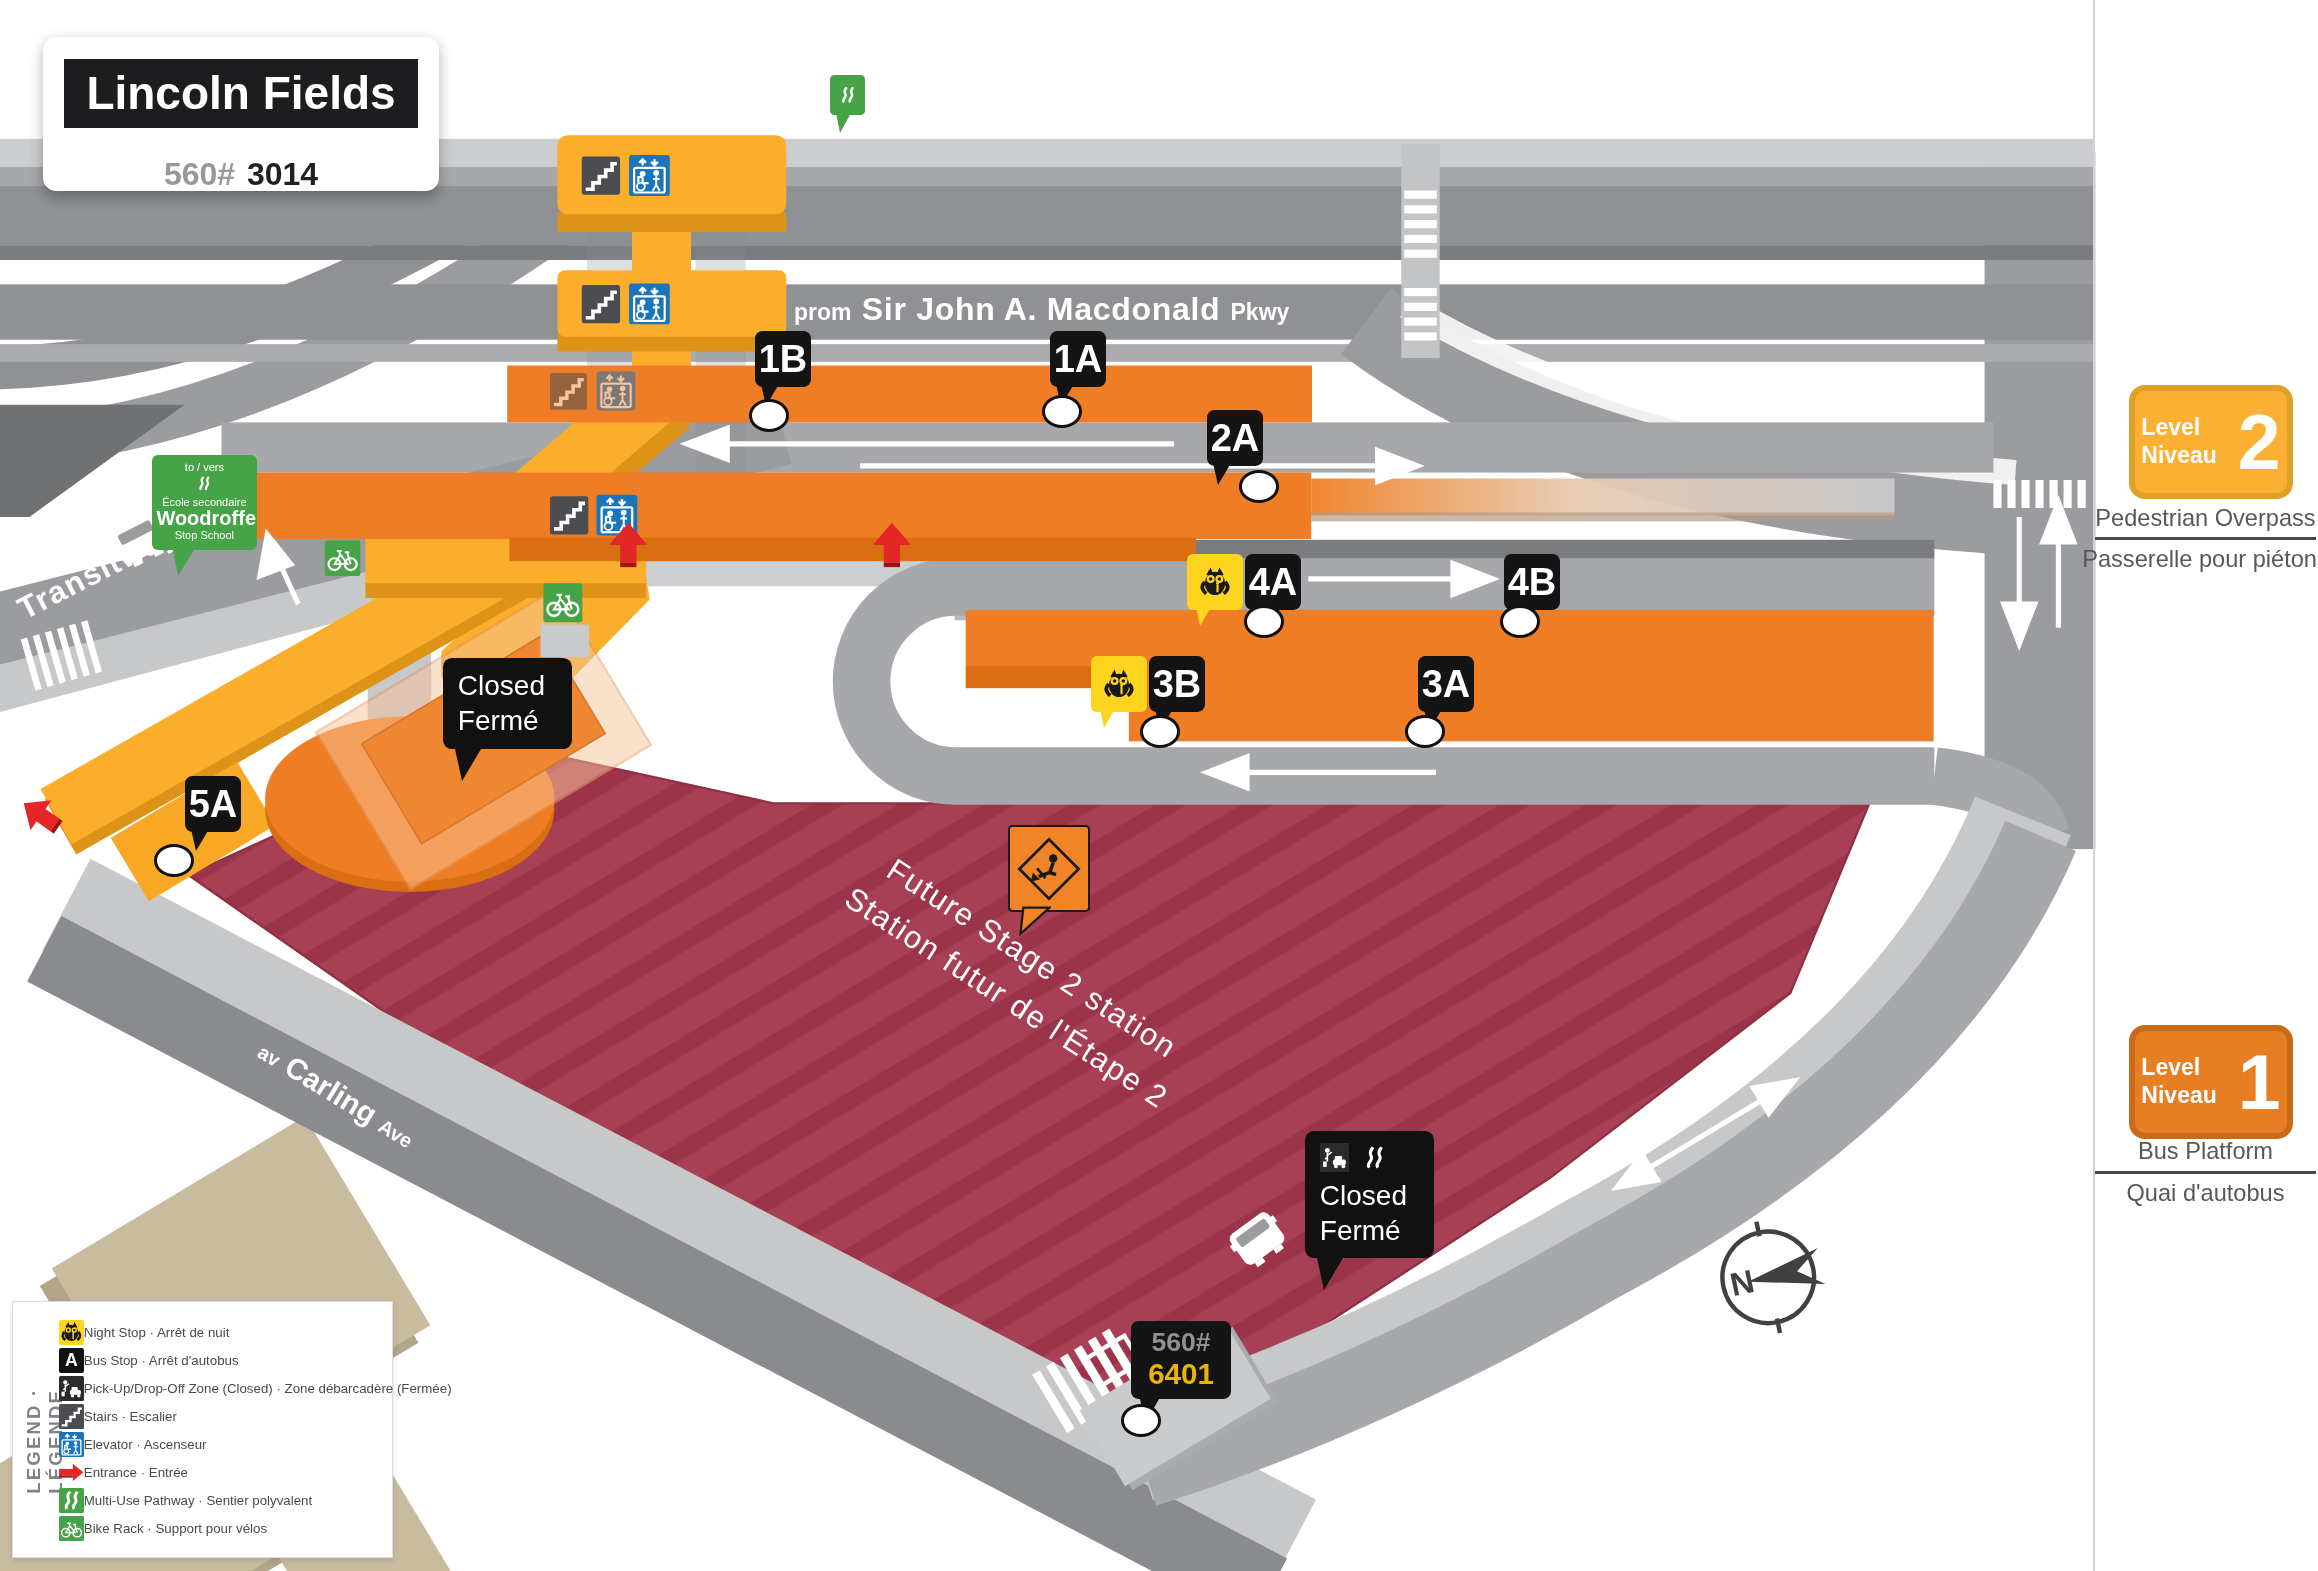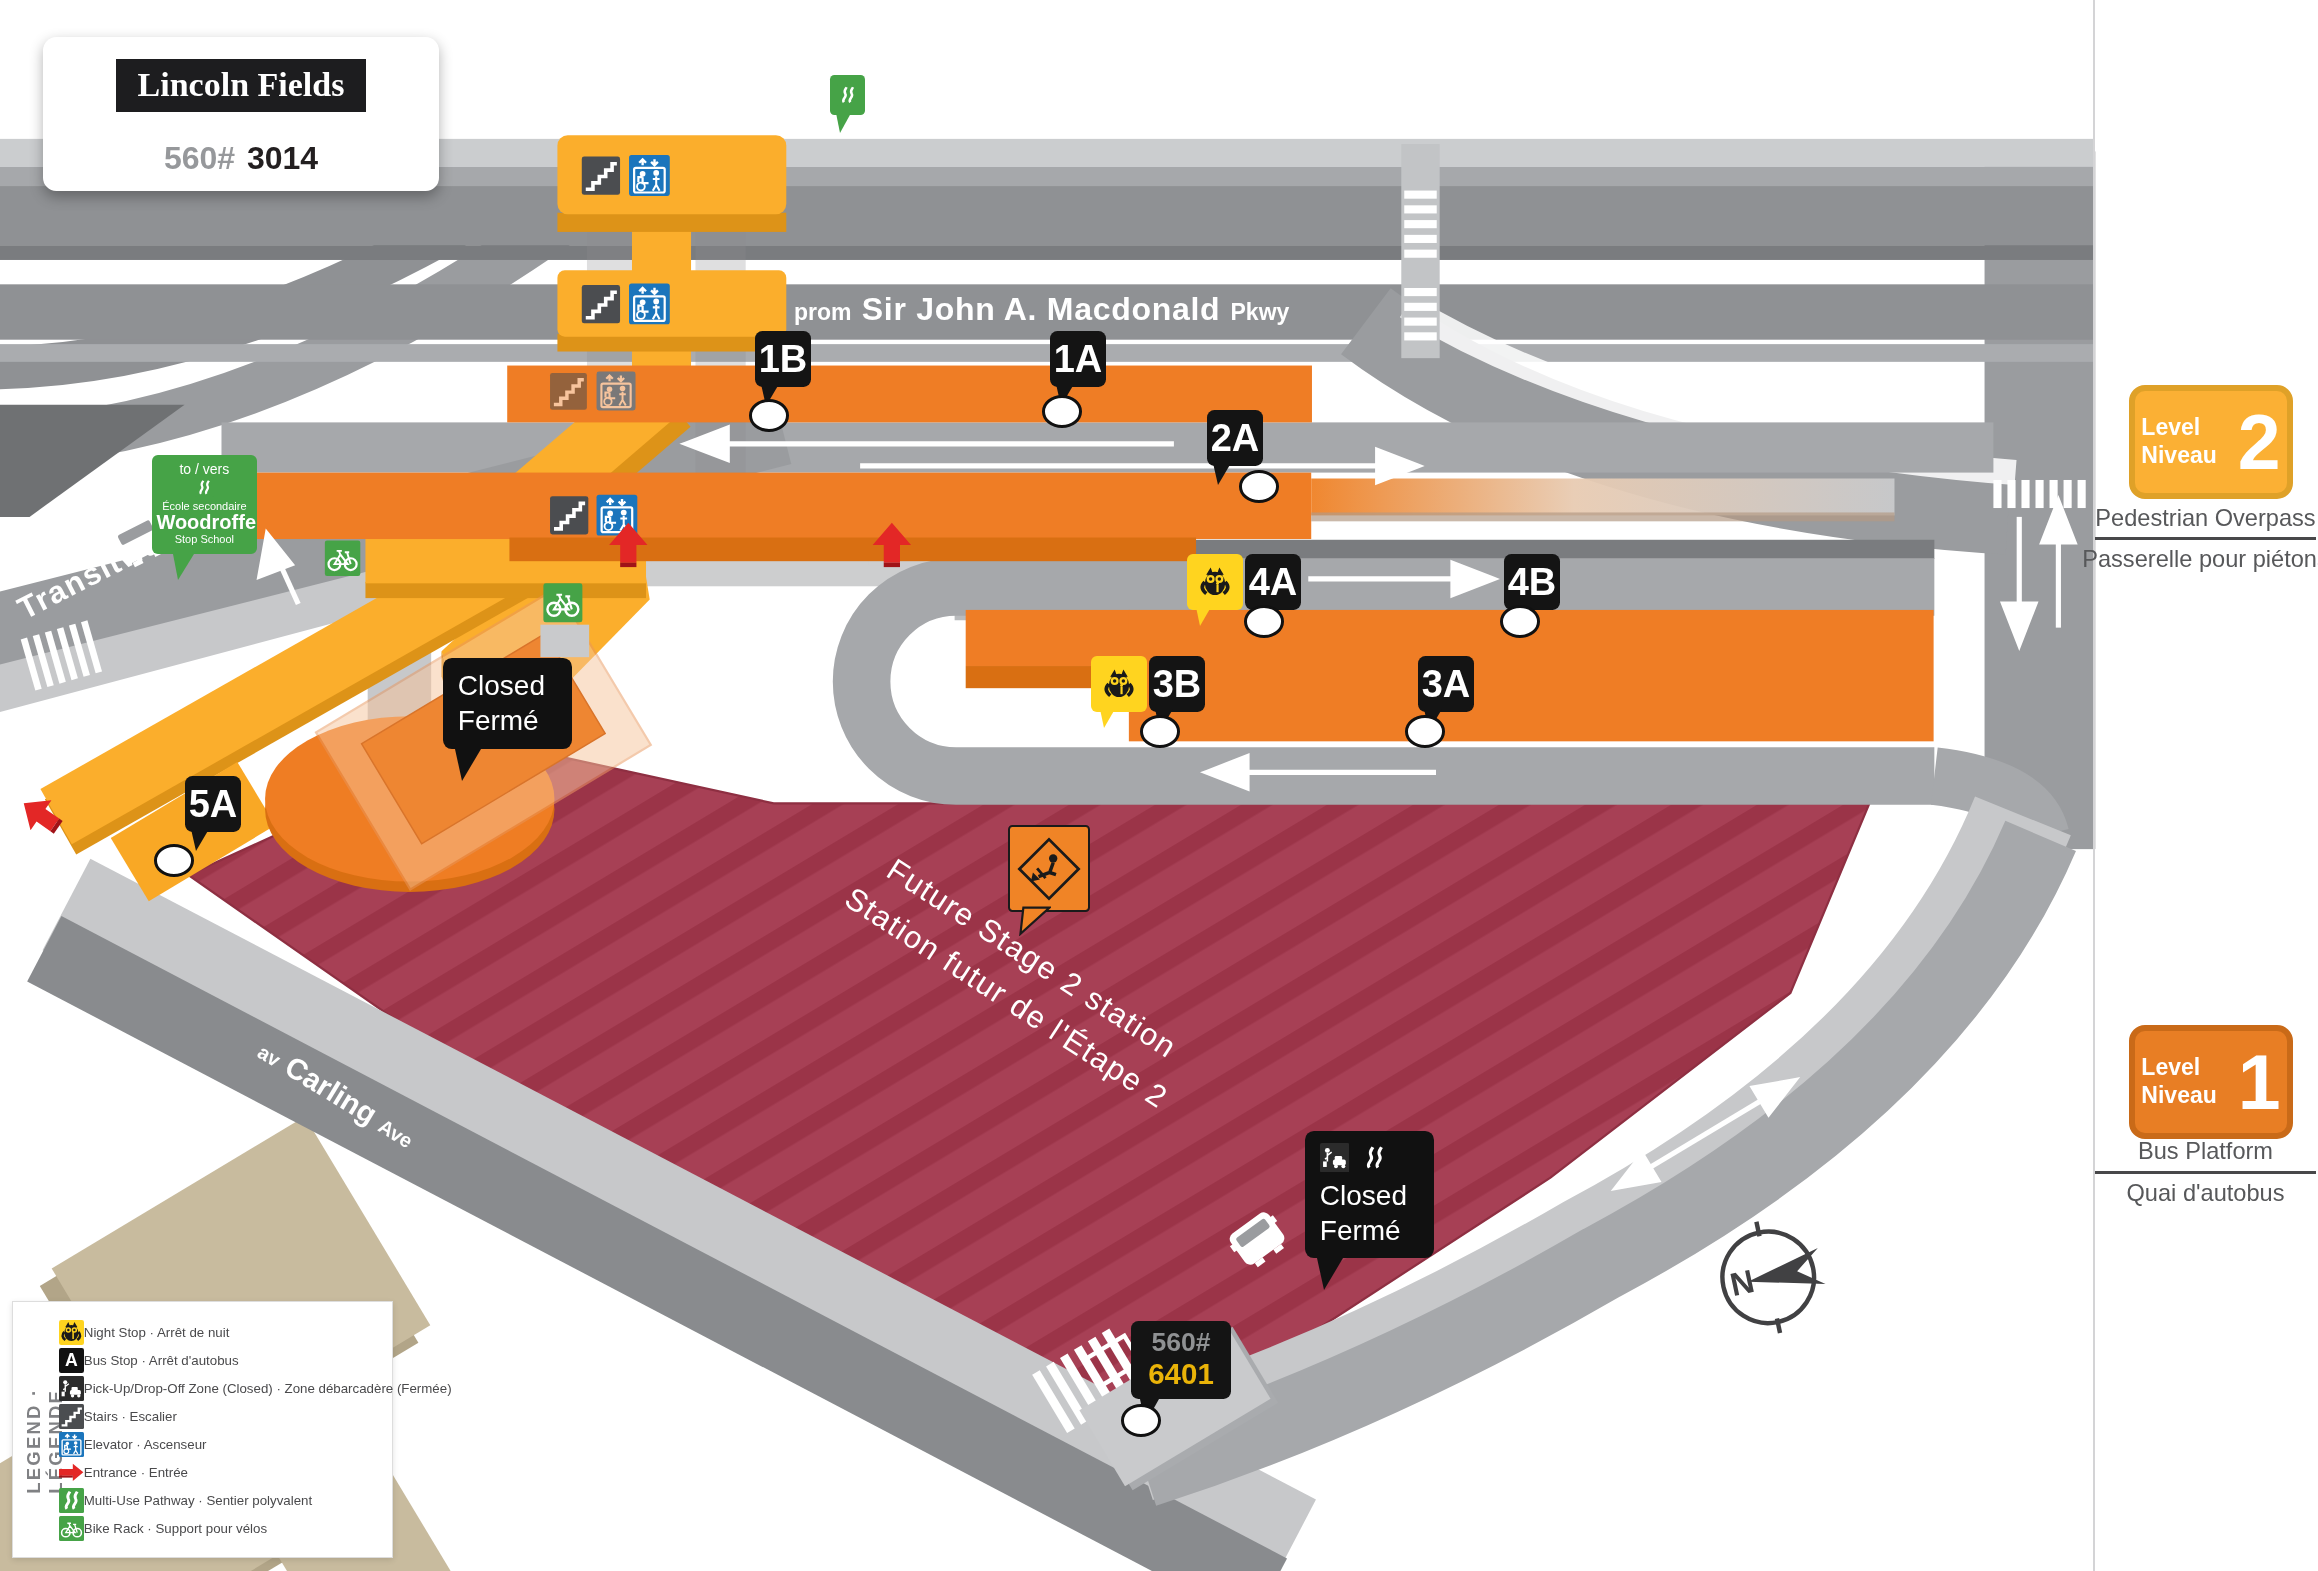--- a/index.html
+++ b/index.html
@@ -5,21 +5,21 @@
   html,body{margin:0;padding:0;background:#fff;}
   .stage{position:relative;width:2319px;height:1572px;overflow:hidden;background:#fff;
          font-family:"Liberation Sans",sans-serif;}
   .abs{position:absolute;}
   svg{display:block;}
 
   
   .title-card{left:43px;top:37px;width:396px;height:154px;background:#fff;border-radius:13.3px;
     box-shadow:0 5.9px 13.3px rgba(0,0,0,.30);text-align:center;}
   .title-bar{display:inline-block;margin-top:22px;background:#1d1d1f;color:#fff;
-    font-size:34px;font-weight:700;padding:7.4px 22px;letter-spacing:0;font-family:Liberation Serif, serif;}
+    font-size:46px;font-weight:700;padding:7.4px 22px;letter-spacing:0;}
   .title-code{margin-top:28px;font-size:32px;font-weight:700;}
   .title-code .pre{color:#96989b;margin-right:11.8px;}
   .title-code .num{color:#231f20;}
 
   
   .pkwy-label{left:794px;top:291px;width:546px;color:#fff;white-space:nowrap;display:flex;
     align-items:baseline;gap:10.3px;}
   .pkwy-label .sm{font-size:23px;font-weight:600;}
   .pkwy-label .lg{font-size:32px;font-weight:700;letter-spacing:0.7px;}
   .transitway-label{left:11.8px;top:595px;color:#fff;font-size:31px;font-weight:700;
@@ -56,21 +56,21 @@
     border-width:32px 19px 0 7.4px;border-color:#111 transparent transparent transparent;}
   .closed-1{left:443px;top:658px;width:99px;}
   .closed-2{left:1305px;top:1131px;width:99px;}
   .closed-ico-row{display:flex;gap:10.3px;align-items:center;margin:1.5px 0 5.9px 0;}
 
   
   .school-sign{left:152px;top:455px;width:96px;background:#46A347;border-radius:5.9px;color:#fff;
     text-align:center;padding:5.9px 4.4px 8.9px 4.4px;}
   .school-sign::after{content:"";position:absolute;top:100%;left:20.7px;border-style:solid;
     border-width:26.6px 16px 0 5.9px;border-color:#46A347 transparent transparent transparent;}
-  .school-sign .to{font-size:14px;text-align:center;}
+  .school-sign .to{font-size:11px;text-align:center;}
   .school-sign .l1{font-size:11px;margin-top:3px;}
   .school-sign .l2{font-size:20px;font-weight:700;line-height:1.05;}
   .school-sign .l3{font-size:11px;}
 
   
   .constr{left:1008px;top:825px;width:78px;height:83px;background:#F08426;border:2.2px solid #1a1a1a;
     border-radius:4.4px;display:flex;align-items:center;justify-content:center;}
 
   
   .mup-marker{left:830px;top:75px;width:35px;height:40px;background:#46A347;border-radius:4.4px;

